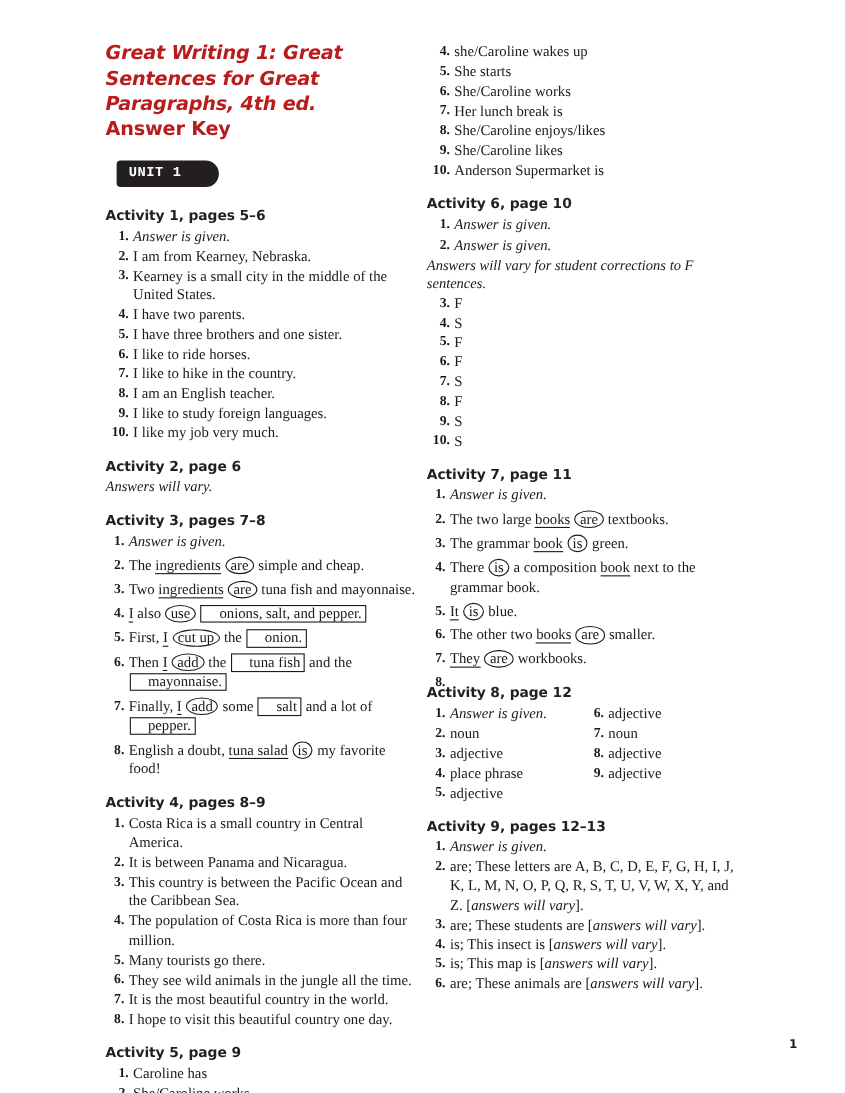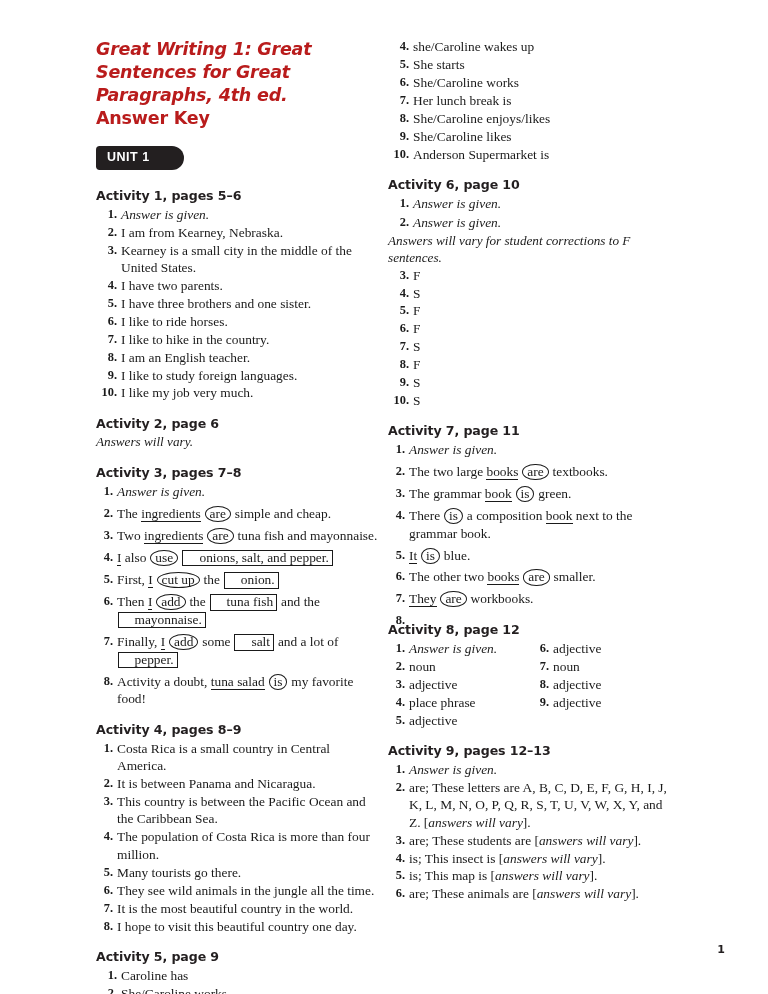--- a/index.html
+++ b/index.html
@@ -50,27 +50,28 @@
   }
 
   
   .unit-badge-wrap {
     margin: 16px 0 18px 0;
   }
   .unit-badge {
     display: inline-block;
     background: #231f20;
     color: #ffffff;
-    font-family: Liberation Sans, sans-serif;
+    font-family: Liberation Mono, monospace;
     font-weight: bold;
     font-size: 12.5px;
     letter-spacing: 0.5px;
     padding: 4px 34px 5px 11px;
     border-radius: 4px 13px 13px 4px;
     line-height: 1.15;
+    margin-left: 10px;
   }
 
   
   .act-head {
     font-family: "DejaVu Sans", sans-serif;
     font-weight: bold;
     font-size: 12.6px;
     color: #231f20;
     margin: 14px 0 3px 0;
     letter-spacing: -0.1px;
@@ -206,21 +207,21 @@
 
     <div class="act-head">Activity 3, pages 7–8</div>
     <ol class="ans loose">
         <li><span class="num">1.</span><span><span class="ital">Answer is given.</span></span></li>
         <li><span class="num">2.</span><span><span>The </span><span class="u">ingredients</span><span> </span><span class="oval">are</span><span> simple and cheap.</span></span></li>
         <li><span class="num">3.</span><span><span>Two </span><span class="u">ingredients</span><span> </span><span class="oval">are</span><span> tuna fish and mayonnaise.</span></span></li>
         <li><span class="num">4.</span><span><span class="u">I</span><span> also </span><span class="oval">use</span><span> </span><span class="boxed">onions, salt, and pepper.</span></span></li>
         <li><span class="num">5.</span><span><span>First, </span><span class="u">I</span><span> </span><span class="oval">cut up</span><span> the </span><span class="boxed">onion.</span></span></li>
         <li><span class="num">6.</span><span><span>Then </span><span class="u">I</span><span> </span><span class="oval">add</span><span> the </span><span class="boxed">tuna fish</span><span> and the </span><span class="boxed">mayonnaise.</span></span></li>
         <li><span class="num">7.</span><span><span>Finally, </span><span class="u">I</span><span> </span><span class="oval">add</span><span> some </span><span class="boxed">salt</span><span> and a lot of </span><span class="boxed">pepper.</span></span></li>
-        <li><span class="num">8.</span><span><span>Activity a doubt, </span><span class="u">tuna salad</span><span> </span><span class="oval">is</span><span> my favorite food!</span></span></li>
+        <li><span class="num">8.</span><span><span>English a doubt, </span><span class="u">tuna salad</span><span> </span><span class="oval">is</span><span> my favorite food!</span></span></li>
       </ol>
 
     <div class="act-head">Activity 4, pages 8–9</div>
     <ol class="ans">
         <li><span class="num">1.</span><span>Costa Rica is a small country in Central America.</span></li>
         <li><span class="num">2.</span><span>It is between Panama and Nicaragua.</span></li>
         <li><span class="num">3.</span><span>This country is between the Pacific Ocean and the Caribbean Sea.</span></li>
         <li><span class="num">4.</span><span>The population of Costa Rica is more than four million.</span></li>
         <li><span class="num">5.</span><span>Many tourists go there.</span></li>
         <li><span class="num">6.</span><span>They see wild animals in the jungle all the time.</span></li>

